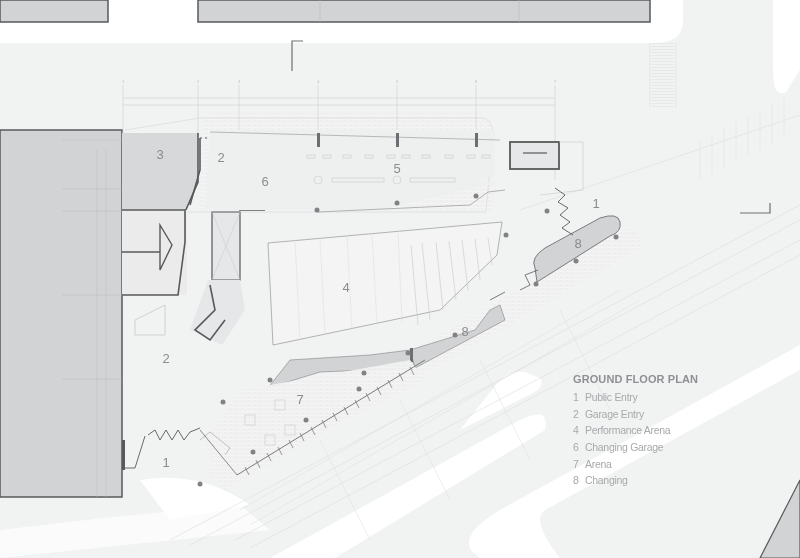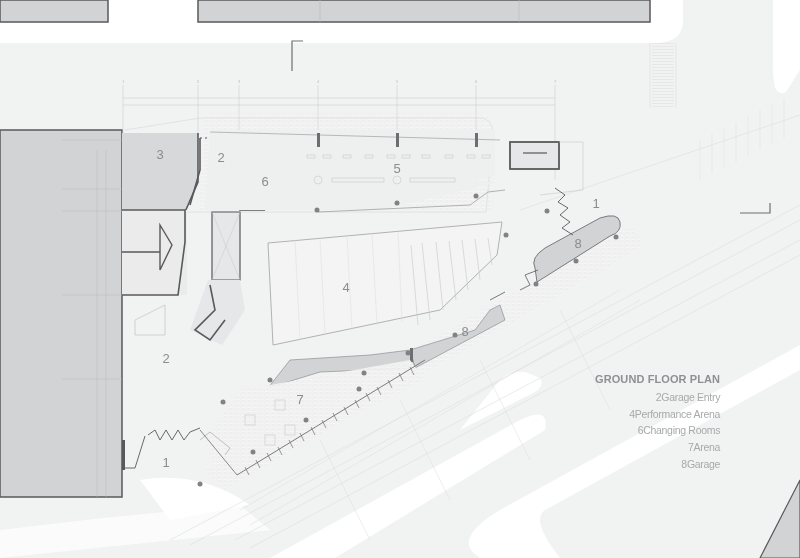--- a/index.html
+++ b/index.html
@@ -1,18 +1,18 @@
 <!DOCTYPE html>
 <html><head>
 <meta charset="utf-8">
 <style>
   html, body { margin:0; padding:0; }
   body { width:800px; height:558px; overflow:hidden; background:#f1f2f2; font-family:"Liberation Sans", sans-serif; }
   #plan { position:absolute; left:0; top:0; width:800px; height:558px; }
-  .legend { position:absolute; left:595px; top:373px; color:#a7a9ac;text-align:right; }
+  .legend { position:absolute; left:573px; top:373px; color:#a7a9ac; }
   .legend-title { font-size:11px; font-weight:bold; color:#8e9093; letter-spacing:0.1px; margin-bottom:4px; }
   .legend-item { font-size:10.5px; height:16.7px; line-height:16.7px; white-space:nowrap; letter-spacing:-0.3px; }
   .legend-item .num { display:inline-block; width:12px; }
   .room-label { position:absolute; color:#8a8c8f; font-size:13px; transform:translate(-50%,-50%); }
 </style>
 </head>
 <body>
 
 <svg id="plan" viewBox="0 0 800 558" xmlns="http://www.w3.org/2000/svg">
   <defs>
@@ -261,18 +261,19 @@
 <div class="room-label" style="left:160px;top:154px;">3</div>
 <div class="room-label" style="left:346px;top:287px;">4</div>
 <div class="room-label" style="left:397px;top:168px;">5</div>
 <div class="room-label" style="left:265px;top:181px;">6</div>
 <div class="room-label" style="left:300px;top:399px;">7</div>
 <div class="room-label" style="left:578px;top:243px;">8</div>
 <div class="room-label" style="left:465px;top:331px;">8</div>
 
 <div class="legend">
   <div class="legend-title">GROUND FLOOR PLAN</div>
+  <div class="legend-item"><span class="num">1</span><span>Public Entry</span></div>
   <div class="legend-item"><span class="num">2</span><span>Garage Entry</span></div>
   <div class="legend-item"><span class="num">4</span><span>Performance Arena</span></div>
-  <div class="legend-item"><span class="num">6</span><span>Changing Rooms</span></div>
+  <div class="legend-item"><span class="num">6</span><span>Changing Garage</span></div>
   <div class="legend-item"><span class="num">7</span><span>Arena</span></div>
-  <div class="legend-item"><span class="num">8</span><span>Garage</span></div>
+  <div class="legend-item"><span class="num">8</span><span>Changing</span></div>
 </div>
 
 </body></html>

